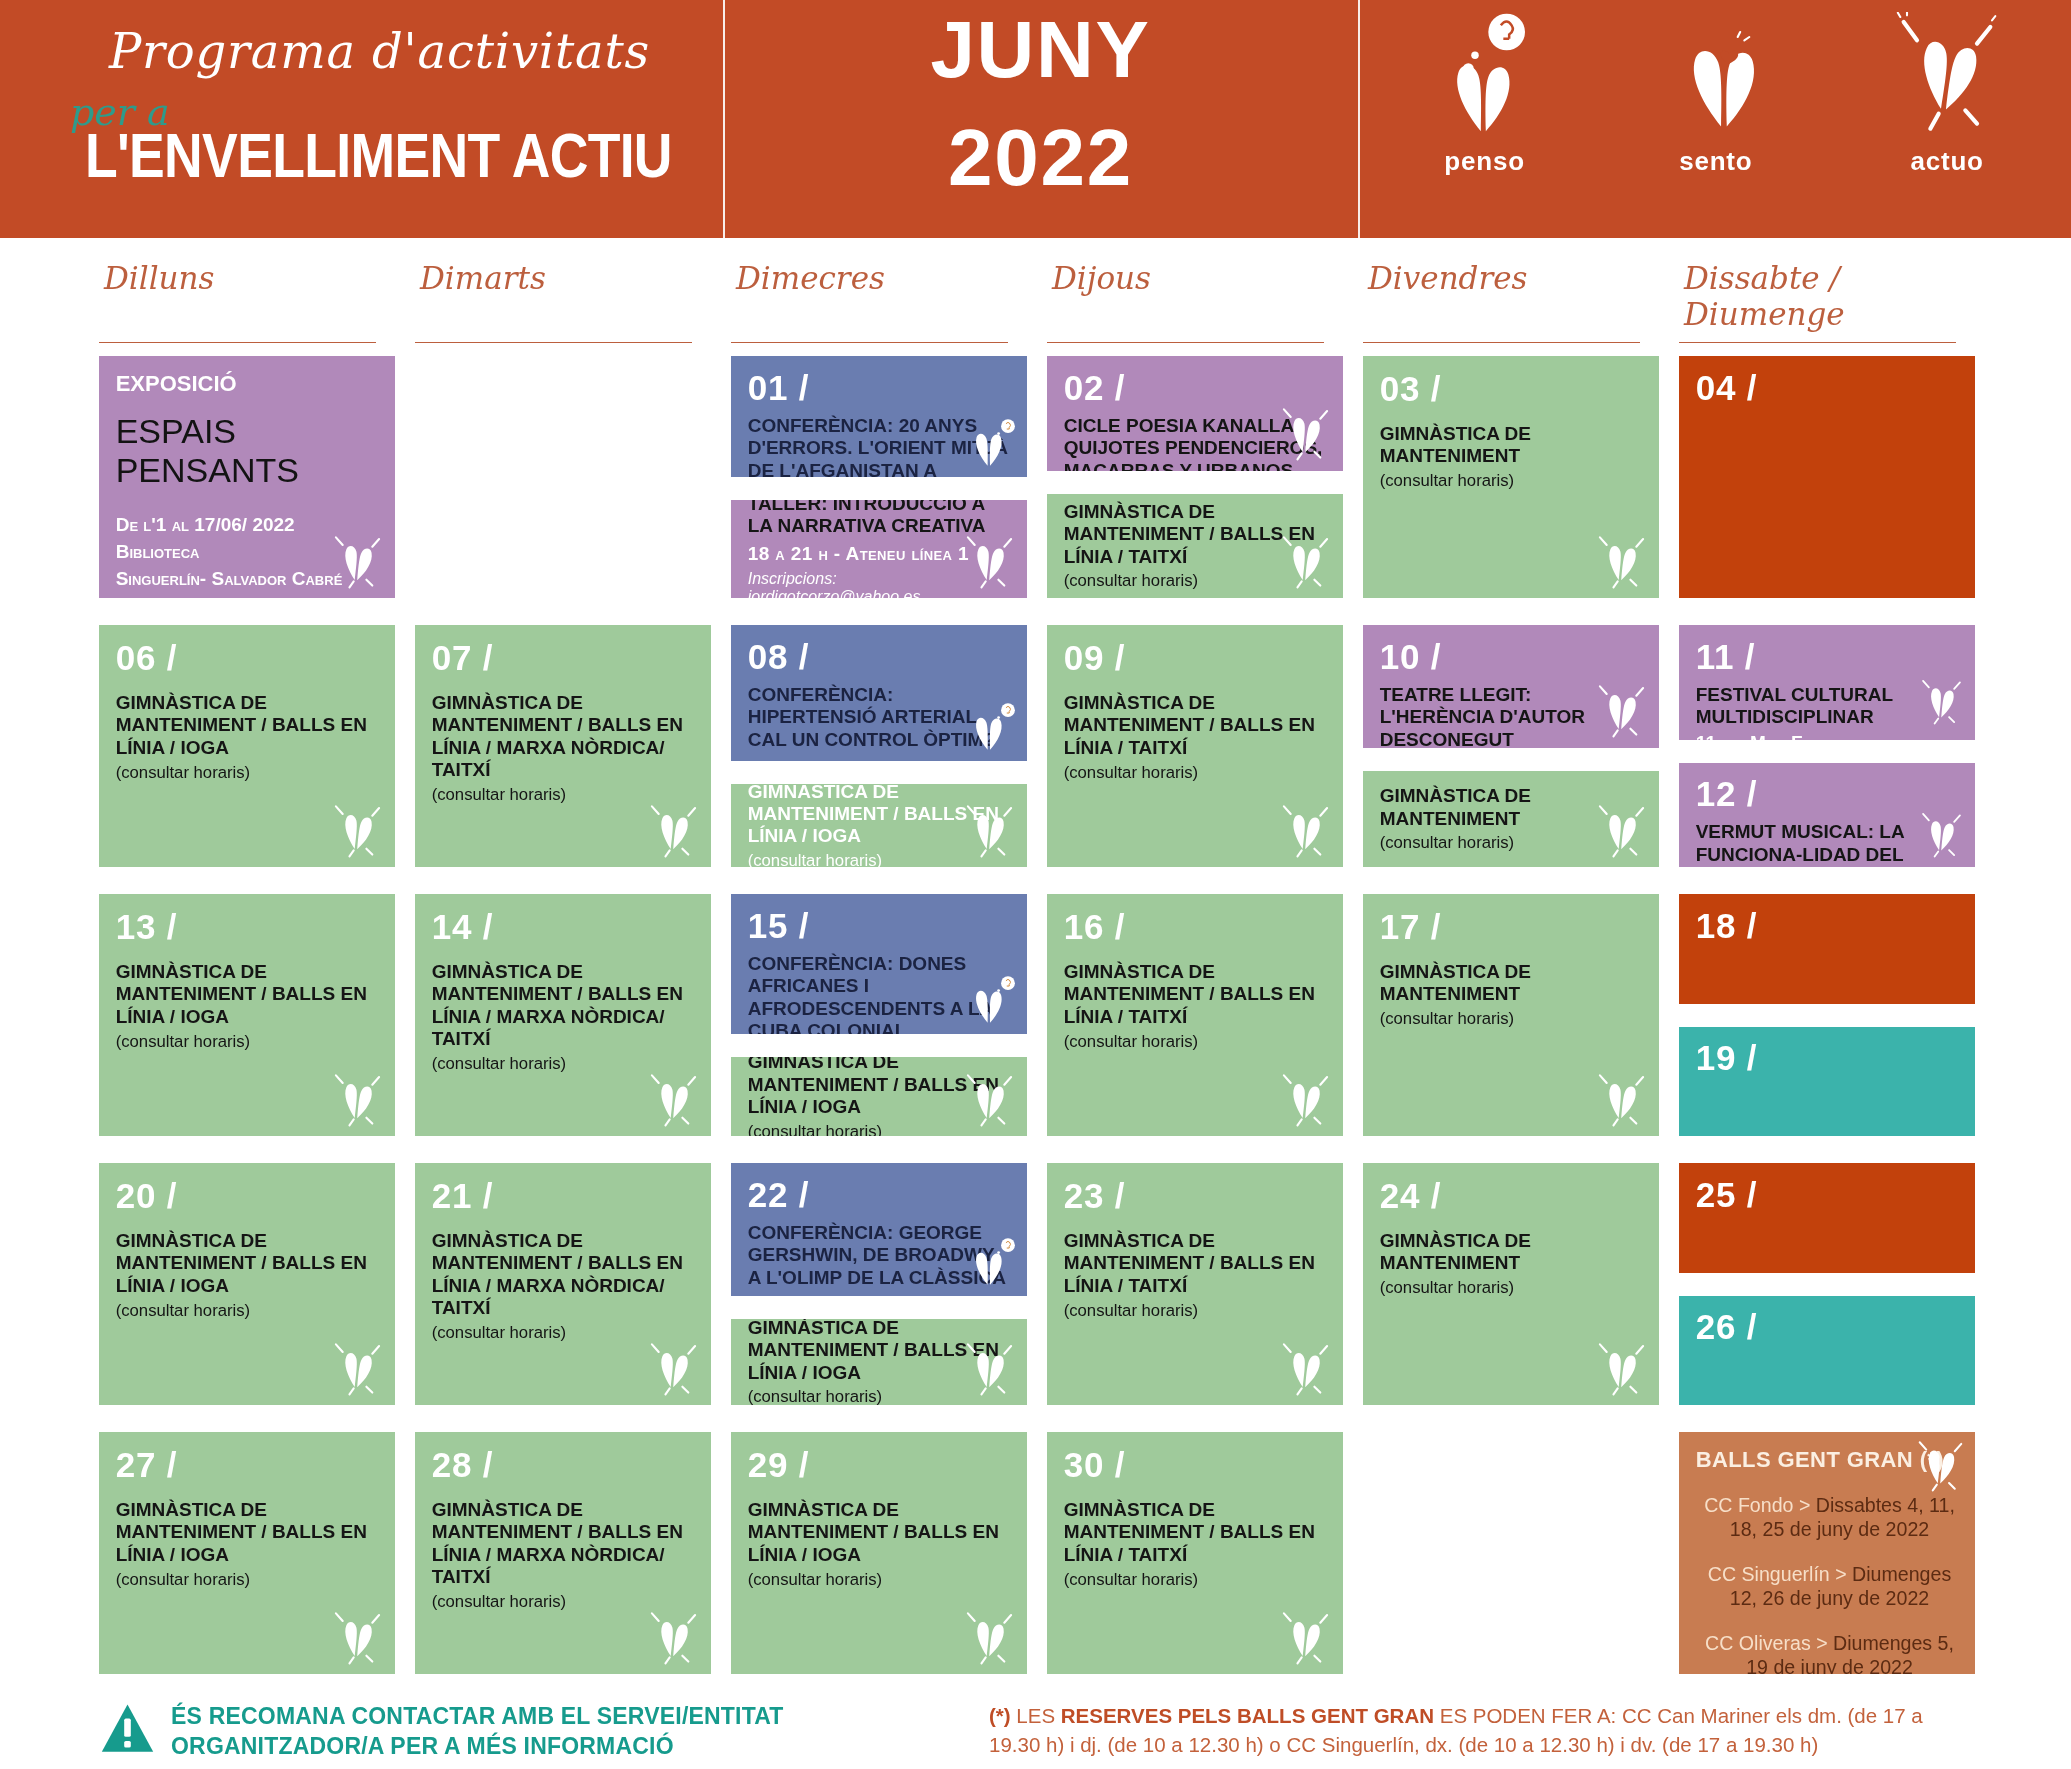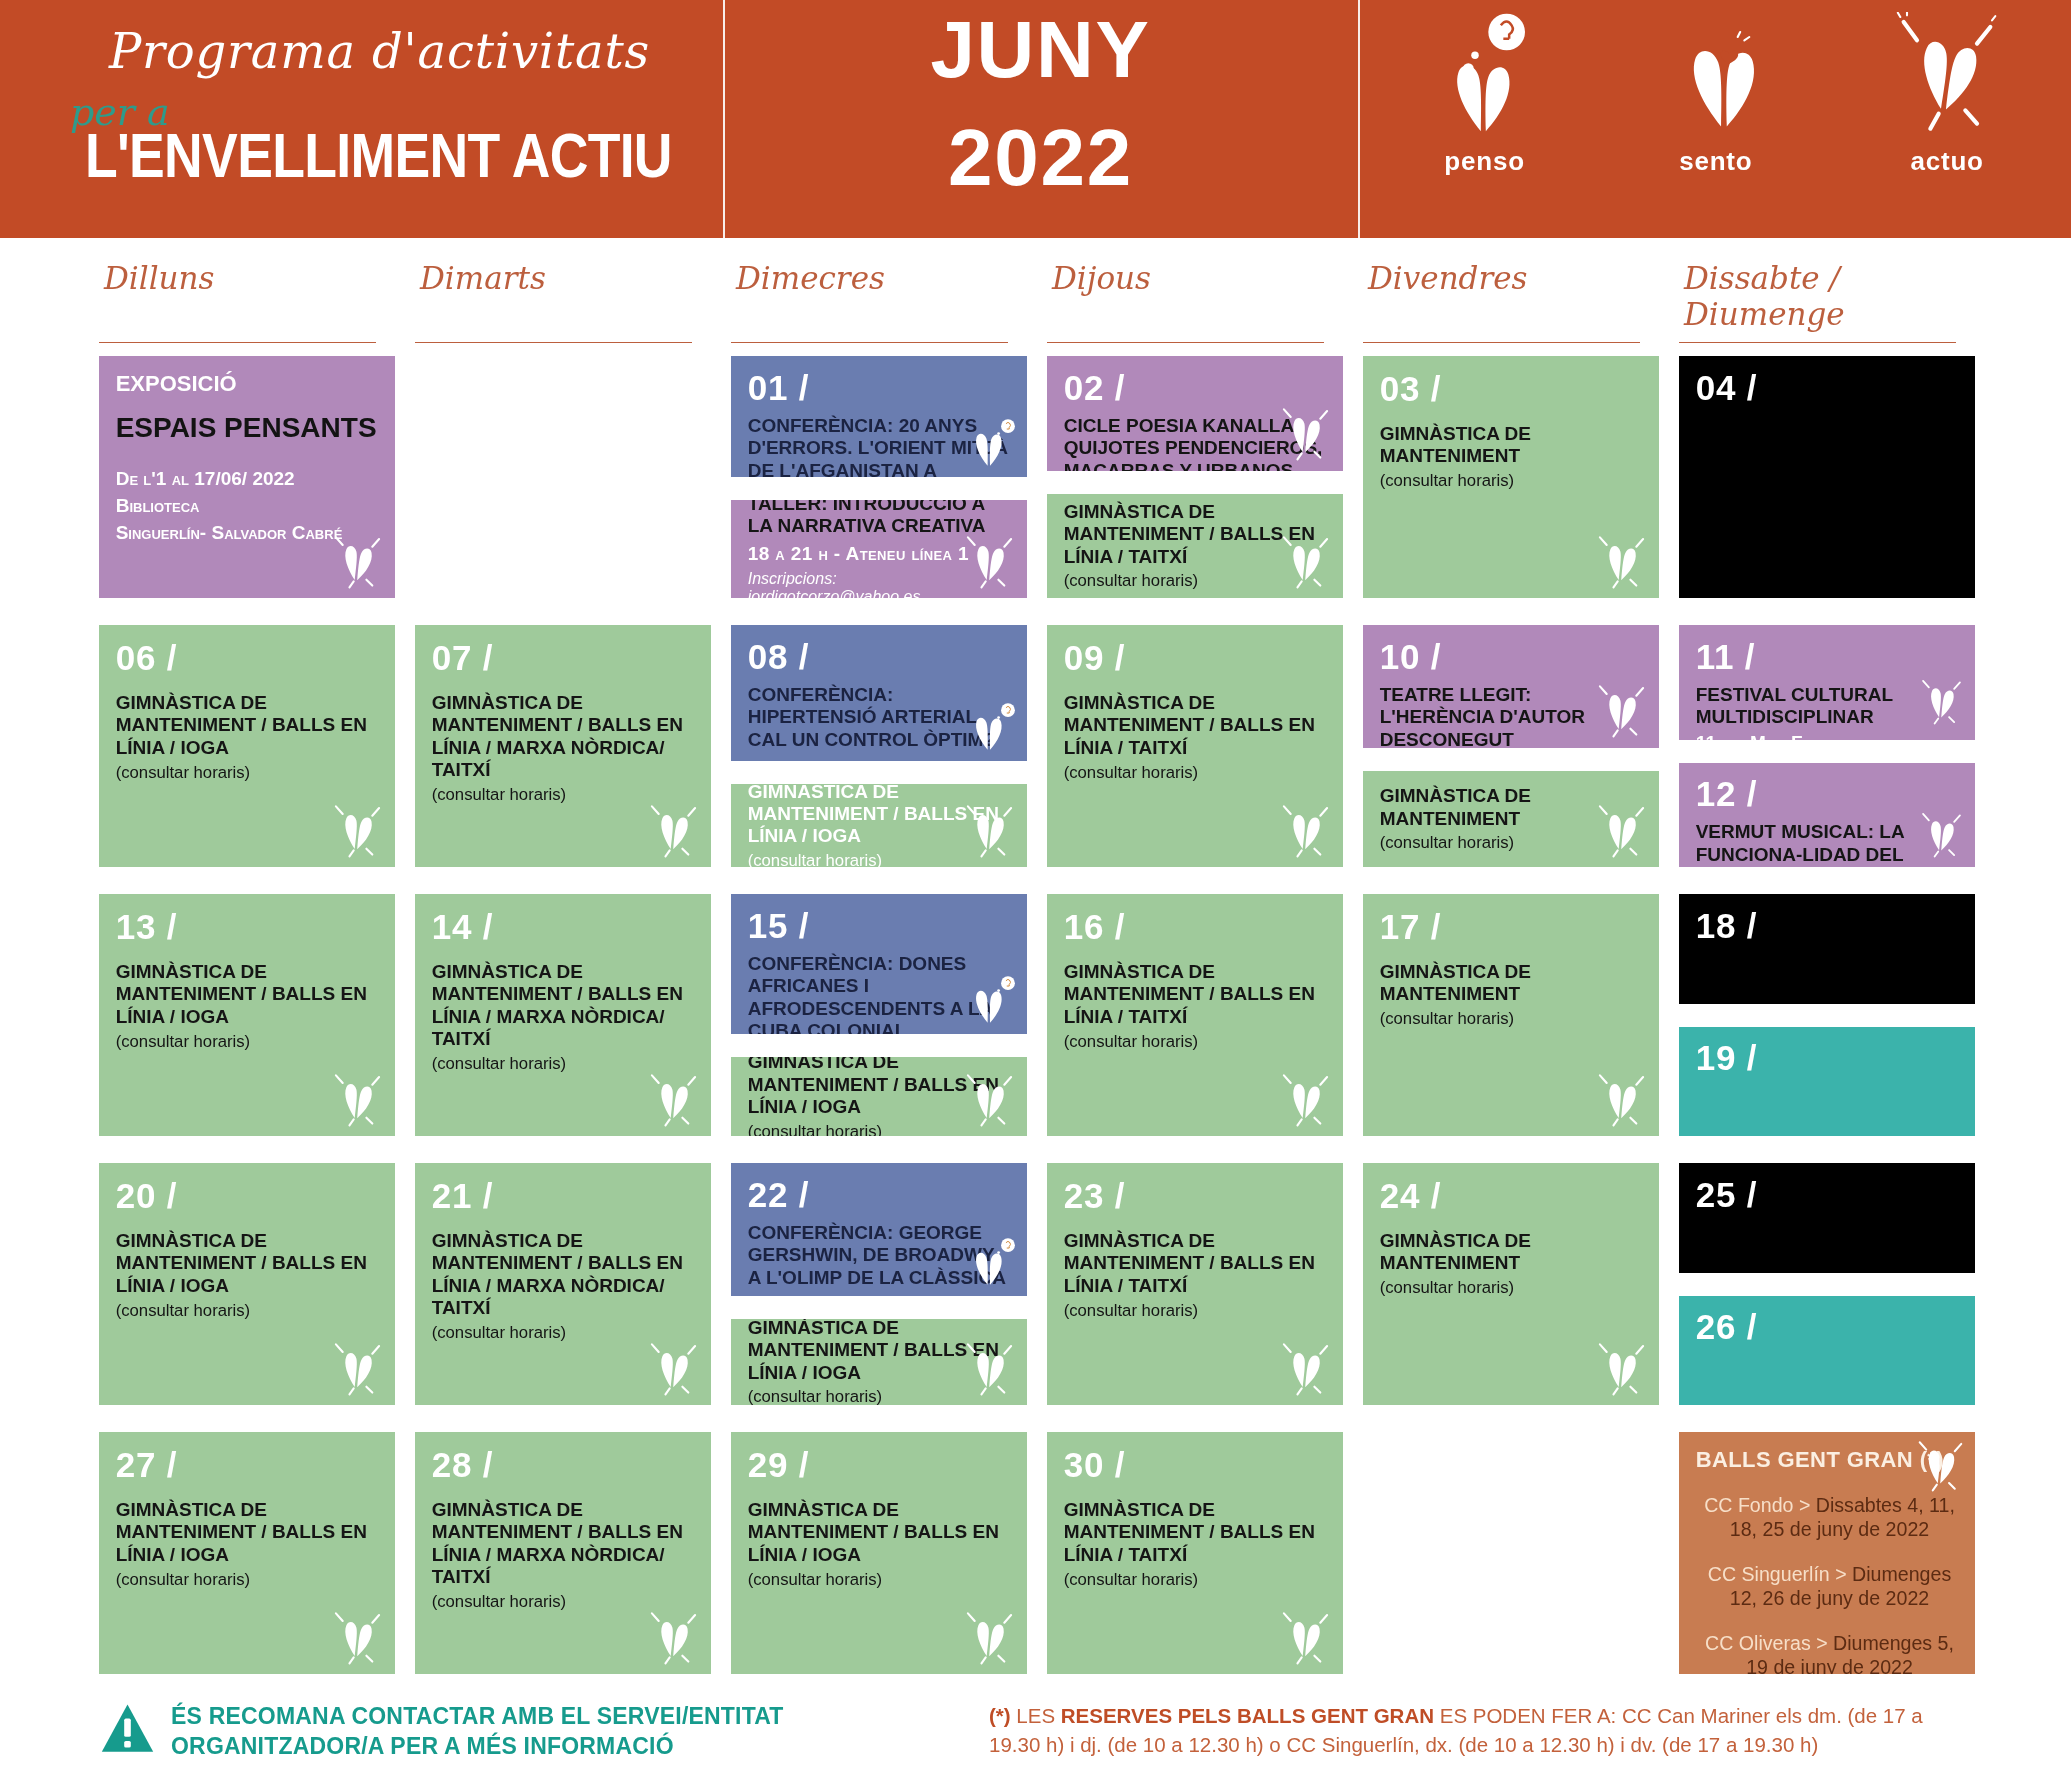--- a/index.html
+++ b/index.html
@@ -26,40 +26,40 @@
   
   .wdrow{display:grid;grid-template-columns:repeat(6,296px);column-gap:20px;margin:22px 99px 0;}
   .wd{font-family:"DejaVu Serif", serif;font-style:italic;color:#BC5F3E;font-size:31px;
       border-bottom:1.7px solid #BC5F3E;padding:0 0 10px 5px;width:92%;}
   
   .board{display:grid;grid-template-columns:repeat(6,296px);gap:27px 20px;grid-auto-rows:242px;margin:13.4px 99px 0;}
   .c1{grid-column:1}.c2{grid-column:2}.c3{grid-column:3}.c4{grid-column:4}.c5{grid-column:5}.c6{grid-column:6}
   .r1{grid-row:1}.r2{grid-row:2}.r3{grid-row:3}.r4{grid-row:4}.r5{grid-row:5}
   .cell{position:relative;box-sizing:border-box;padding:15px 16.7px;overflow:hidden;}
   .bg-purple{background:#B189BA}.bg-blue{background:#6A7DB0}.bg-green{background:#9FCA9B}
-  .bg-ltteal{background:#000000}.bg-teal{background:#3BB3AB}.bg-orange{background:#C87C51}
+  .bg-ltteal{background:#c2410c}.bg-teal{background:#3BB3AB}.bg-orange{background:#C87C51}
   .slot{display:flex;flex-direction:column;gap:23px;}
   .part{position:relative;box-sizing:border-box;padding:13.4px 16.7px;overflow:hidden;}
   .mid{display:flex;flex-direction:column;justify-content:center;}
   .num{font-size:35px;font-weight:800;color:#fff;letter-spacing:0.8px;line-height:1;}
   .title{font-size:19px;font-weight:700;line-height:1.18;margin-top:16.7px;}
   .title.tight{margin-top:10px;}
   .t-dark{color:#151515}.t-navy{color:#1B2342}.t-white{color:#ffffff}
   .time{font-size:19px;font-weight:800;color:#fff;margin-top:10px;font-variant:small-caps;letter-spacing:0.4px;}
   .note{font-size:16.7px;font-weight:400;margin-top:3.3px;line-height:1.2;}
   .inscr{font-size:16px;font-style:italic;color:#fff;margin-top:5px;}
   .corner{position:absolute;right:10px;bottom:6.7px;color:#fff;}
   .corner svg{width:55px;height:55px;}
   .corner-top{position:absolute;right:8.3px;top:6.7px;color:#fff;}
   .corner-top svg{width:53px;height:53px;}
   .bulbmark{position:absolute;right:8.3px;bottom:5px;color:#fff;}
   .bulbmark svg{width:53px;height:53px;}
   
   .expo-k{font-size:22px;font-weight:800;color:#fff;}
-  .expo-t{font-size:28px;font-weight:700;color:#131313;margin-top:15px;}
+  .expo-t{font-size:34px;font-weight:400;color:#131313;margin-top:15px;}
   .expo-d{margin-top:22px;font-size:19px;font-weight:700;color:#fff;font-variant:small-caps;line-height:1.4;}
   
   .balls-title{font-size:22px;font-weight:800;color:#FBEFE2;letter-spacing:0.4px;}
   .balls-item{margin-top:21px;font-size:19.6px;line-height:1.22;padding-left:5px;text-align:center;}
   .venue{color:#F7DFC8;}
   .dates{color:#5C2B12;}
   
   .footer{display:flex;margin:28px 99px 0;gap:38px;align-items:flex-start;}
   .warn{display:flex;gap:15px;width:852px;}
   .warn svg{width:57px;height:53px;flex:none;}

